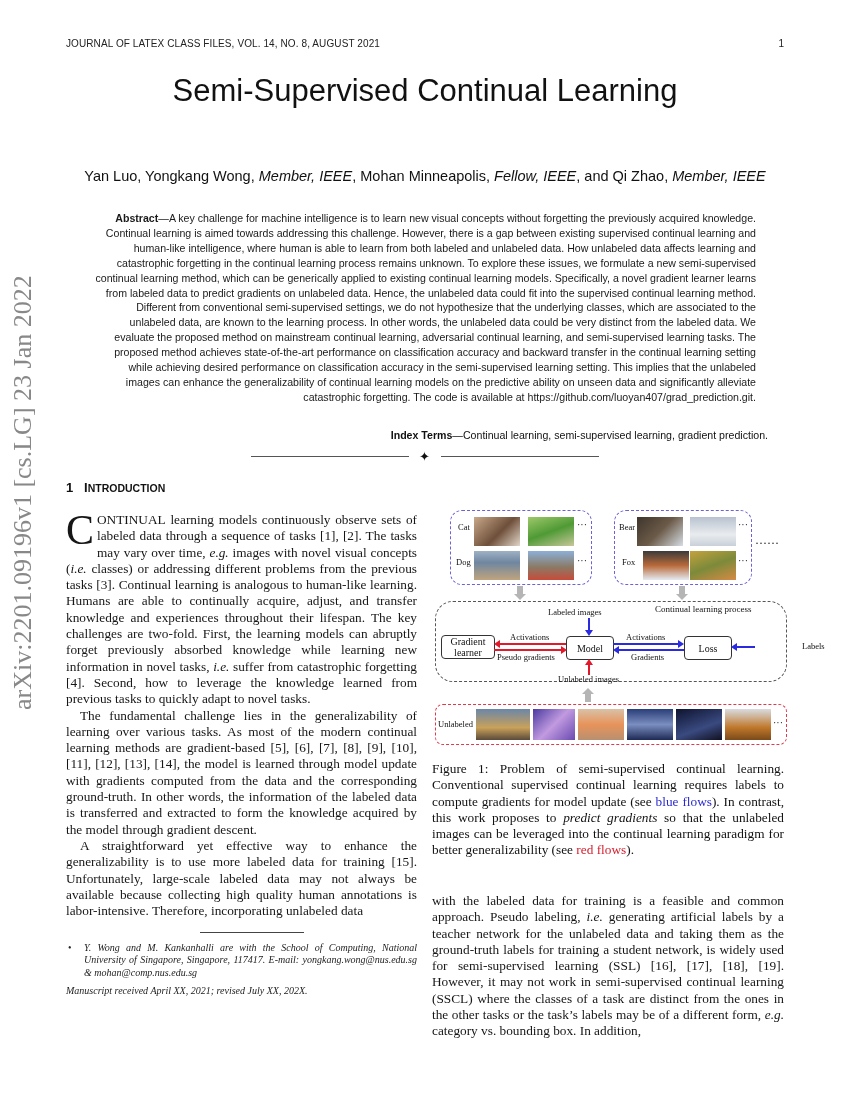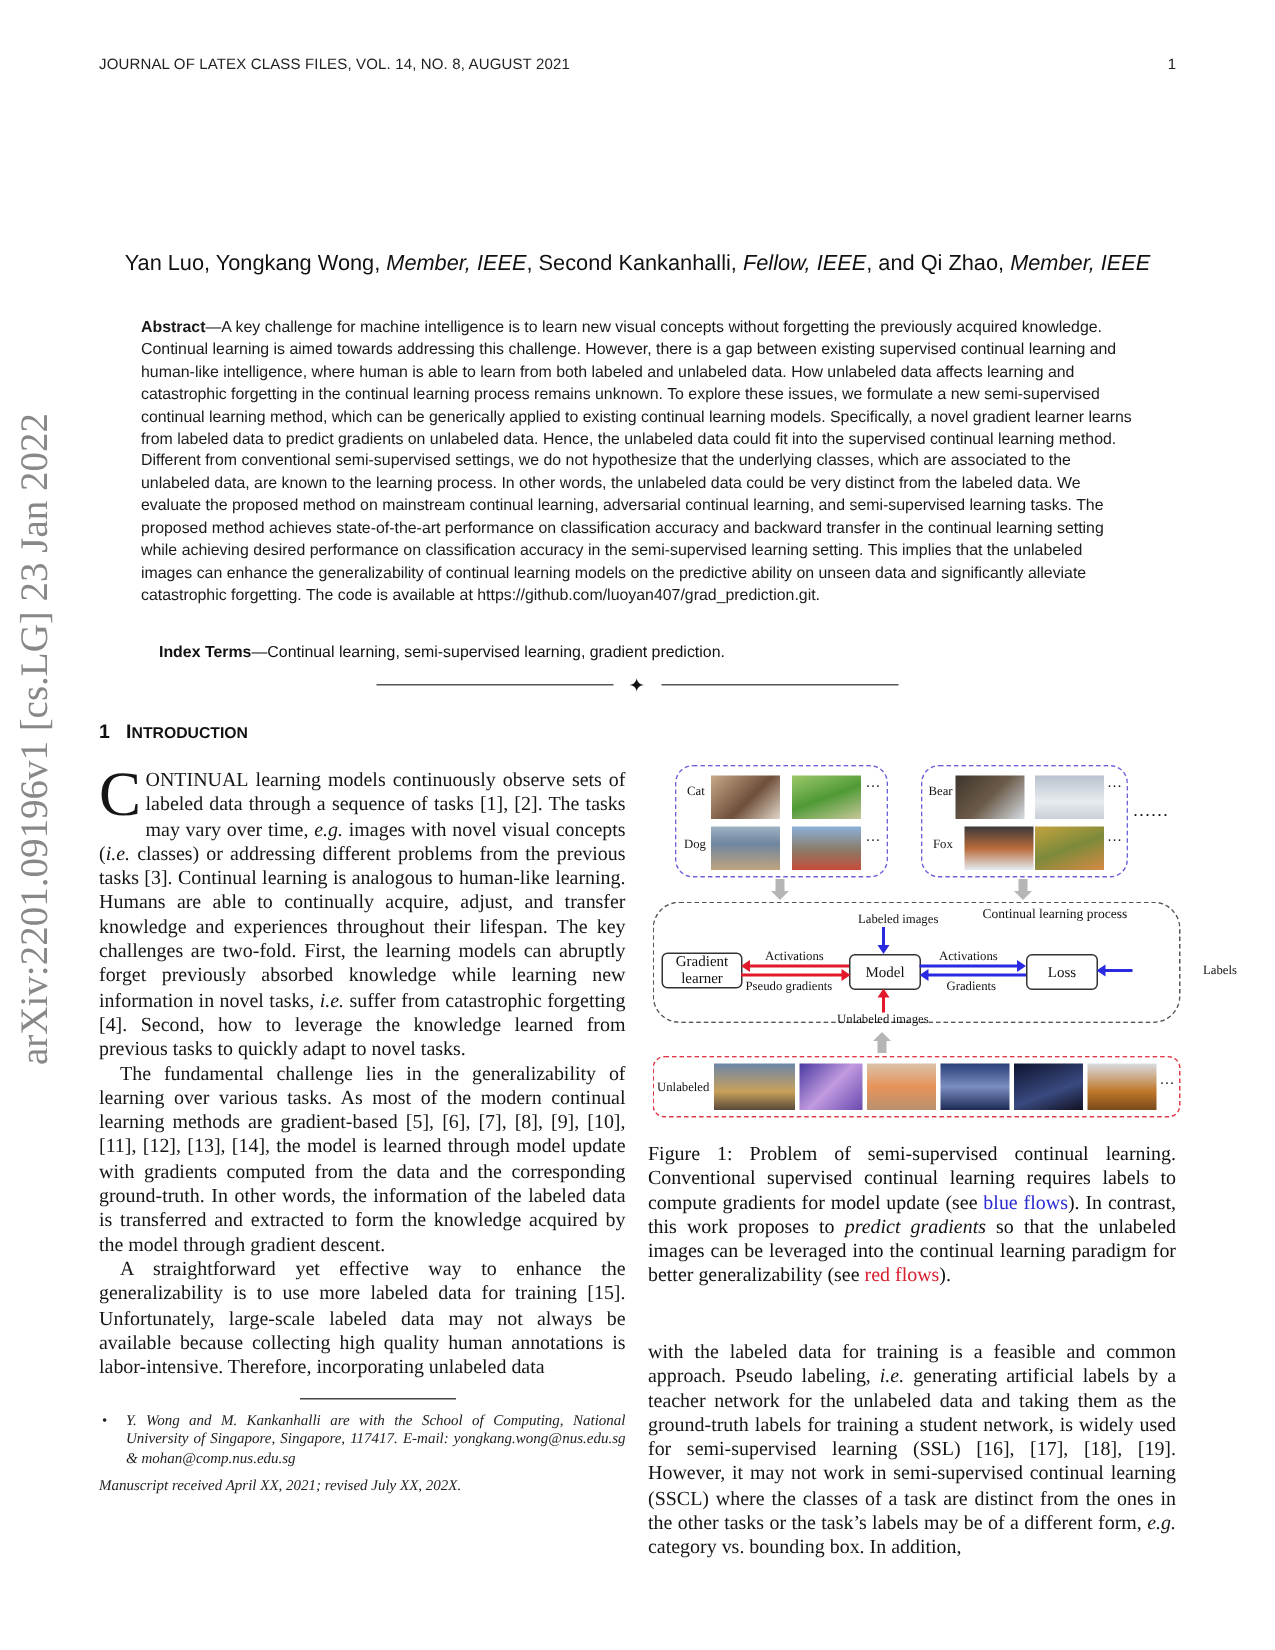--- a/index.html
+++ b/index.html
@@ -1,17 +1,17 @@
 <!DOCTYPE html>
 <html><head>
 <meta charset="utf-8">
 <style>
   html, body { margin:0; padding:0; background:#fff; }
   body { width:850px; height:1100px; position:relative; overflow:hidden; color:#111; }
-  .sans { font-family: "Liberation Sans", "DejaVu Sans", sans-serif; }
+  .sans { font-family: "Liberation Sans", "DejaVu Sans", sans-serif; text-align: right; }
   .serif { font-family: "Liberation Serif", "DejaVu Serif", serif; }
   .abs { position:absolute; }
 
   #running-head { left:66px; top:38px; font-size:10px; letter-spacing:0.1px; color:#222; }
   #page-num { right:66px; top:38px; font-size:10px; color:#222; }
 
   #title { left:0; width:850px; top:72px; text-align:center; font-size:31px; line-height:38px; font-weight:normal; color:#111; }
   #authors { left:0; width:850px; top:168px; text-align:center; font-size:14.5px; }
   #authors i { font-style:italic; }
 
@@ -65,24 +65,25 @@
   #caption .red { color:#d6202e; }
   #col-right { left:432px; width:352px; top:893px; }
 </style>
 </head>
 <body>
 
 <div id="running-head" class="abs sans">JOURNAL OF LATEX CLASS FILES, VOL. 14, NO. 8, AUGUST 2021</div>
 <div id="page-num" class="abs sans">1</div>
 
 <div id="title" class="abs sans">
+  <div>Semi-Supervised Continual Learning</div>
 </div>
 
 <div id="authors" class="abs sans">
-  <span>Yan Luo, Yongkang Wong, </span><i>Member, IEEE</i><span>, Second Kankanhalli, </span><i>Fellow, IEEE</i><span>, and Qi Zhao, </span><i>Member, IEEE</i>
+  <span>Yan Luo, Yongkang Wong, </span><i>Member, IEEE</i><span>, Mohan Minneapolis, </span><i>Fellow, IEEE</i><span>, and Qi Zhao, </span><i>Member, IEEE</i>
 </div>
 
 <div id="abstract" class="abs sans">
   <b>Abstract</b><span>—A key challenge for machine intelligence is to learn new visual concepts without forgetting the previously acquired knowledge. Continual learning is aimed towards addressing this challenge. However, there is a gap between existing supervised continual learning and human-like intelligence, where human is able to learn from both labeled and unlabeled data. How unlabeled data affects learning and catastrophic forgetting in the continual learning process remains unknown. To explore these issues, we formulate a new semi-supervised continual learning method, which can be generically applied to existing continual learning models. Specifically, a novel gradient learner learns from labeled data to predict gradients on unlabeled data. Hence, the unlabeled data could fit into the supervised continual learning method. Different from conventional semi-supervised settings, we do not hypothesize that the underlying classes, which are associated to the unlabeled data, are known to the learning process. In other words, the unlabeled data could be very distinct from the labeled data. We evaluate the proposed method on mainstream continual learning, adversarial continual learning, and semi-supervised learning tasks. The proposed method achieves state-of-the-art performance on classification accuracy and backward transfer in the continual learning setting while achieving desired performance on classification accuracy in the semi-supervised learning setting. This implies that the unlabeled images can enhance the generalizability of continual learning models on the predictive ability on unseen data and significantly alleviate catastrophic forgetting. The code is available at https://github.com/luoyan407/grad_prediction.git.</span>
 </div>
 
 <div id="index-terms" class="abs sans">
   <b>Index Terms</b><span>—Continual learning, semi-supervised learning, gradient prediction.</span>
 </div>
 
@@ -131,21 +132,21 @@
   <div class="img" style="left:258px;top:74px;background:linear-gradient(160deg,#c4a23e,#7c8a3a 50%,#d68a44);"></div>
   <div class="dots" style="left:306px;top:42px;">···</div>
   <div class="dots" style="left:306px;top:78px;">···</div>
   <div class="dots" style="left:323px;top:59px;font-size:12px;">······</div>
 
   <div class="down-arrow" style="left:85px;top:109px;"></div>
   <div class="down-arrow" style="left:247px;top:109px;"></div>
 
   <div id="process-box"></div>
   <div class="flow-label" style="left:223px;top:127px;font-size:9px;">Continual learning process</div>
-  <div class="flow-label" style="left:140px;top:130px;text-align:right;">Labeled images</div>
+  <div class="flow-label" style="left:116px;top:130px;text-align:right;">Labeled images</div>
   <div style="position:absolute;left:156px;top:141px;width:1.5px;height:15px;background:#2a2ae0;"></div>
   <div style="position:absolute;left:153px;top:153px;border-left:4px solid transparent;border-right:4px solid transparent;border-top:6px solid #2a2ae0;"></div>
 
   <div class="node" style="left:9px;top:158px;width:52px;height:22px;">Gradient learner</div>
   <div class="node" style="left:134px;top:159px;width:46px;height:22px;">Model</div>
   <div class="node" style="left:252px;top:159px;width:46px;height:22px;">Loss</div>
 
   <div class="flow-label" style="left:78px;top:155px;">Activations</div>
   <div class="line-red" style="left:66px;top:166px;width:68px;"></div>
   <div style="position:absolute;left:62px;top:163px;border-top:4px solid transparent;border-bottom:4px solid transparent;border-right:6px solid #e2182b;"></div>

